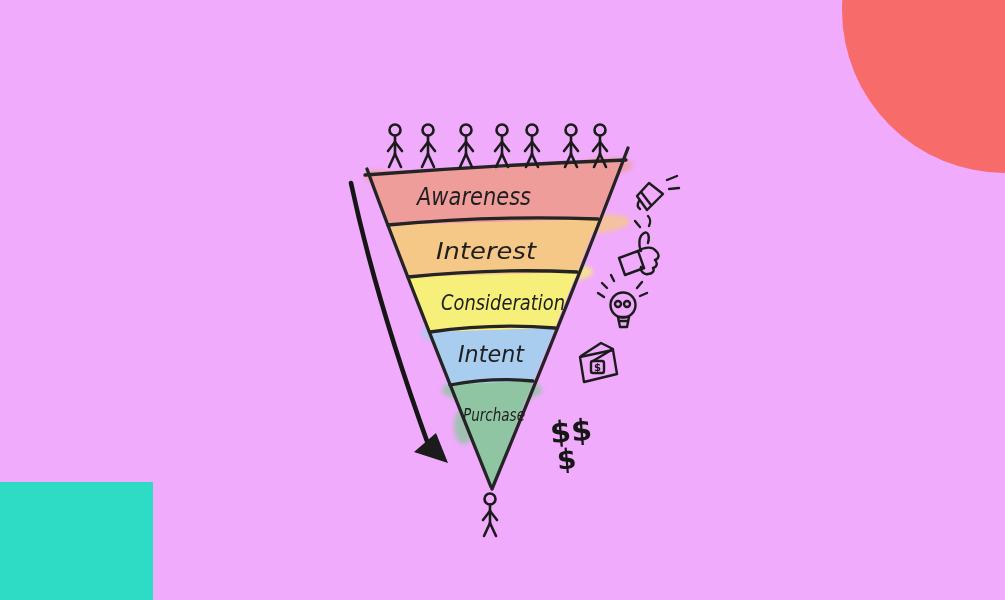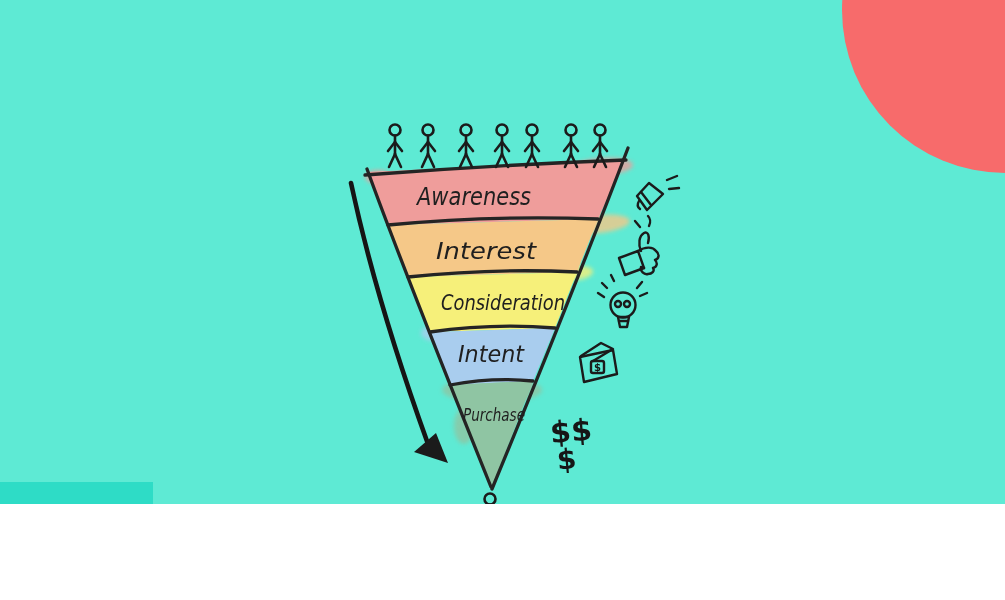--- a/index.html
+++ b/index.html
@@ -1,16 +1,16 @@
 <!DOCTYPE html>
 <html><head>
 <meta charset="utf-8">
 <style>
   html,body{margin:0;padding:0;background:#ffffff;}
-  .stage{position:relative;width:1005px;height:504px;background:#5eead4;overflow:hidden;
+  .stage{position:relative;width:1005px;height:600px;background:#f0abfc;overflow:hidden;
          font-family:"DejaVu Sans",sans-serif;}
   .decor-circle{position:absolute;left:842px;top:-153px;width:326px;height:326px;border-radius:50%;}
   .decor-square{position:absolute;left:0;top:482px;width:153px;height:118px;}
   svg.scene{position:absolute;left:0;top:0;}
 
   .smudge{opacity:.8;filter:blur(2px);}
   .stage-poly{stroke:none;}
   .outline{fill:none;stroke:#242424;stroke-width:3.3;stroke-linecap:round;stroke-linejoin:round;}
   .ink{fill:none;stroke:#1b1b1b;stroke-width:2.4;stroke-linecap:round;stroke-linejoin:round;}
   .ink-fill{fill:#1b1b1b;stroke:none;}

